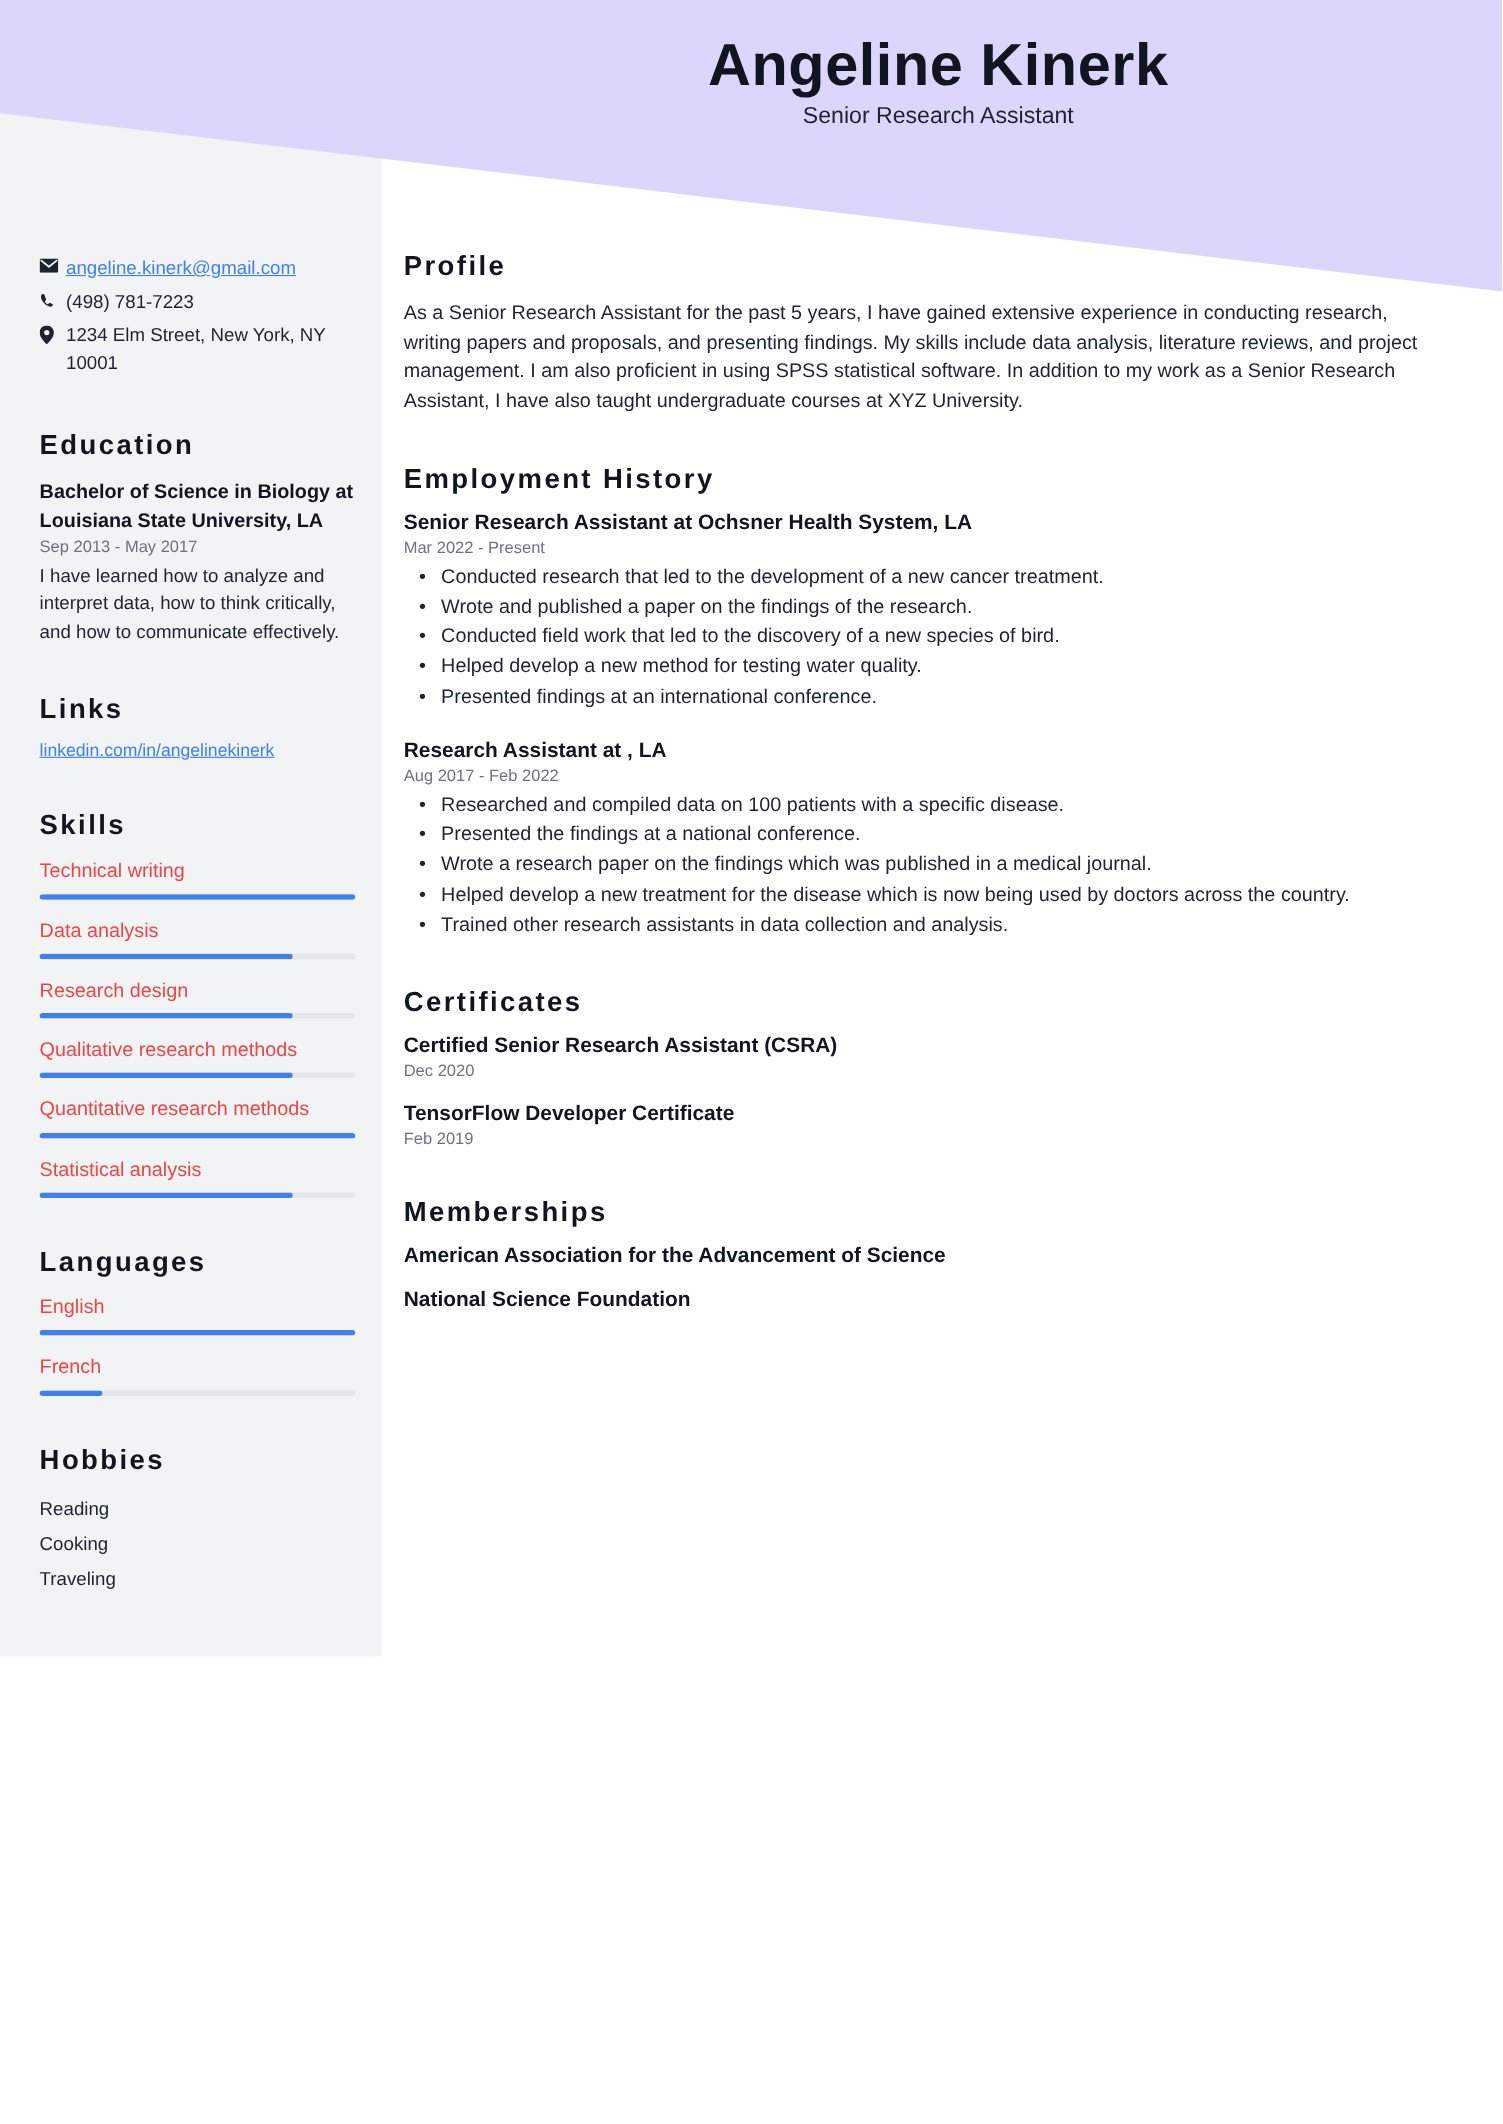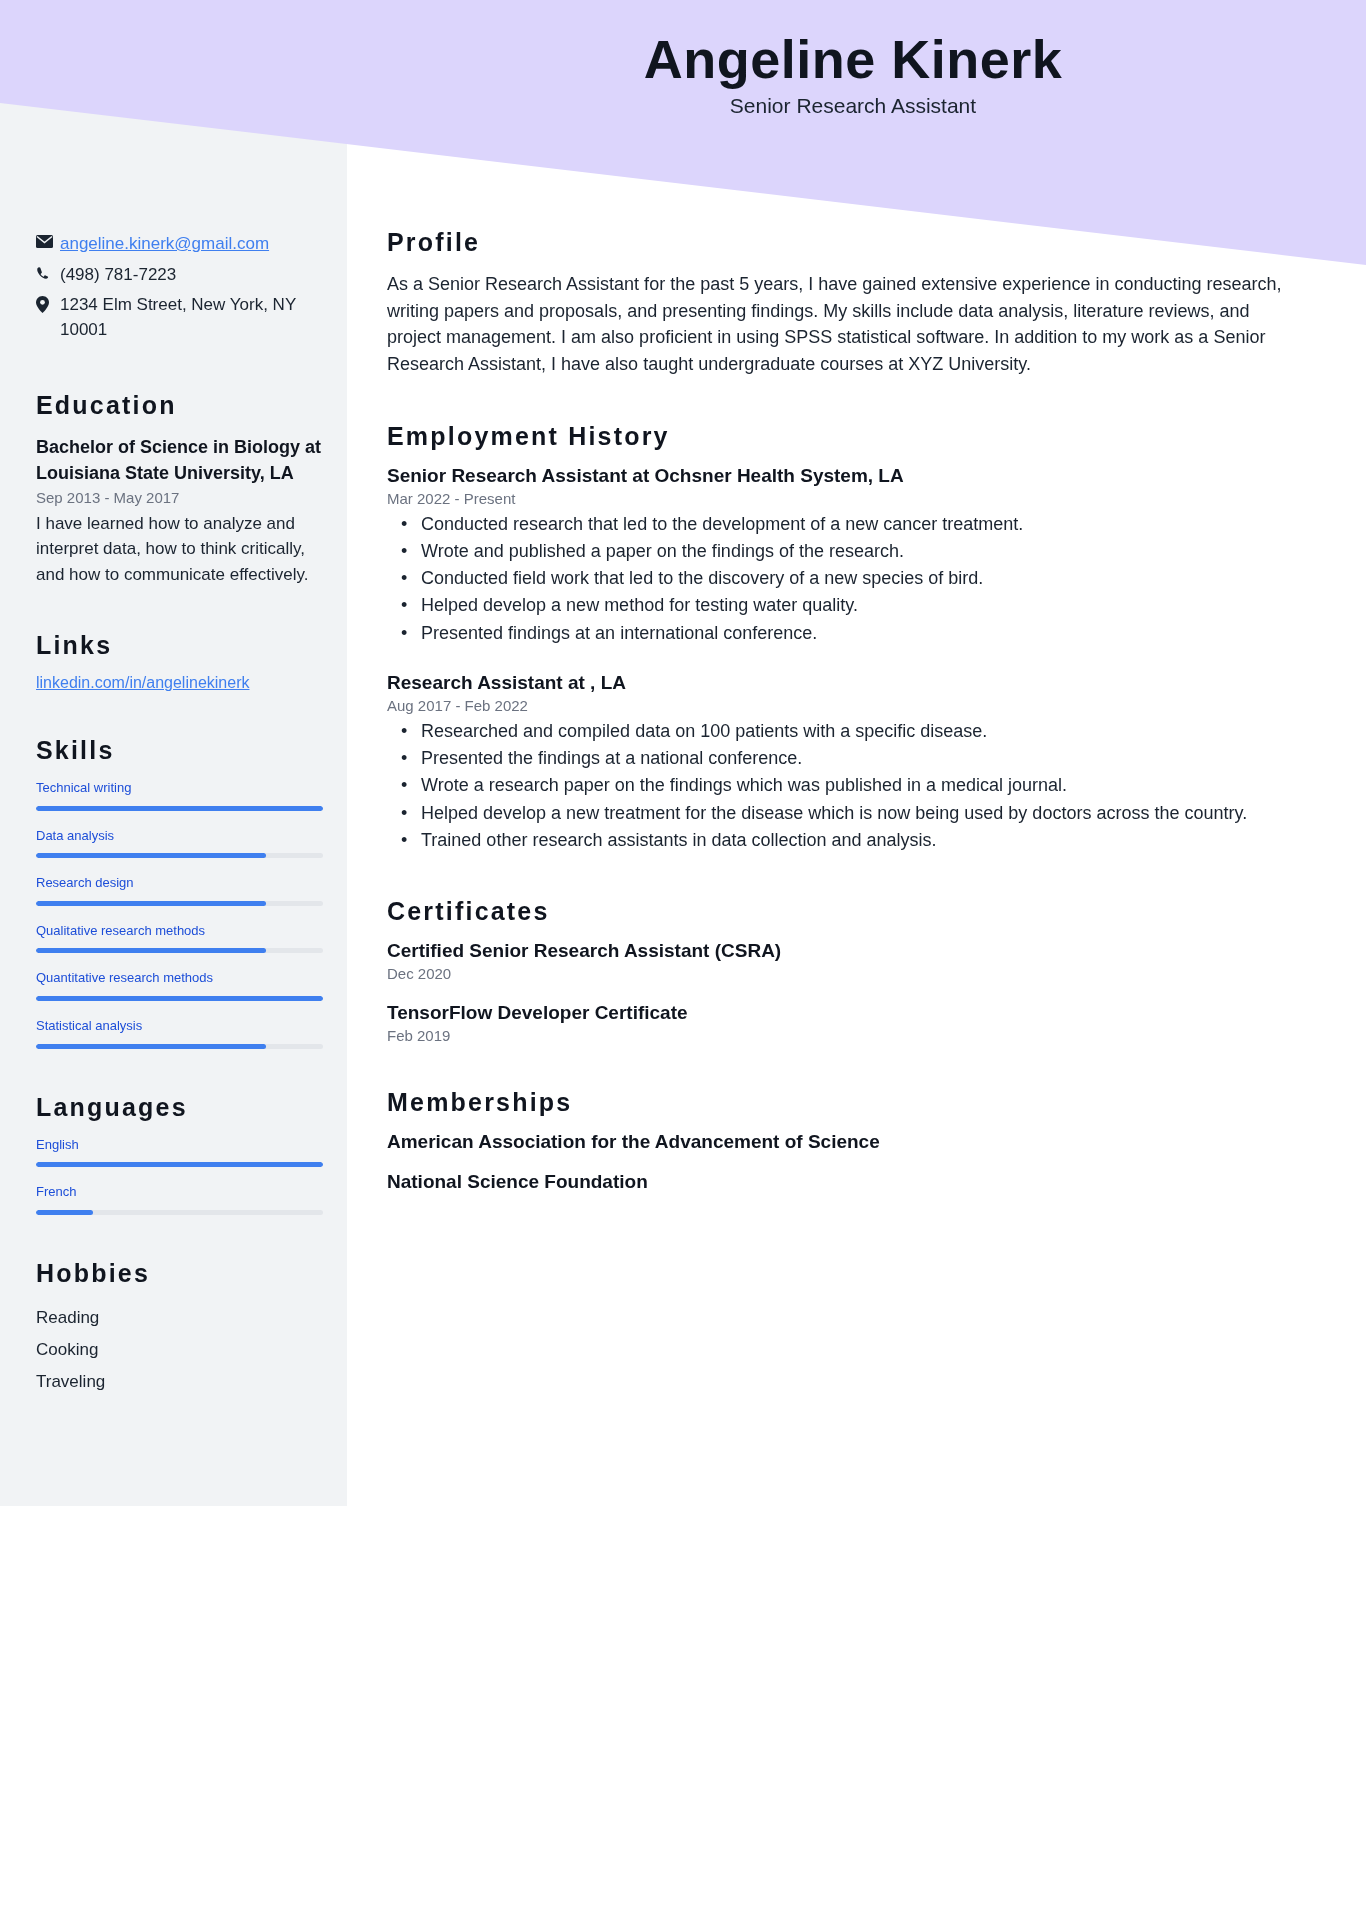--- a/index.html
+++ b/index.html
@@ -143,22 +143,22 @@
   .block {
     margin-bottom: 44px;
   }
   .block-links { margin-bottom: 44px; }
 
   
   .meter-item {
     margin-bottom: 16px;
   }
   .meter-label {
-    font-size: 13px;
-    color: #1d4ed8;
+    font-size: 18px;
+    color: #ef4444;
     line-height: 1.35;
     margin-bottom: 9px;
   }
   .meter-track {
     height: 5px;
     background: #e3e6ea;
     border-radius: 3px;
     overflow: hidden;
   }
   .meter-fill {
@@ -173,21 +173,21 @@
     color: #1b2430;
   }
 
   
   .main {
     position: absolute;
     left: 347px;
     top: 0;
     width: 1019px;
     z-index: 5;
-    padding: 228px 60px 0 40px;
+    padding: 228px 60px 0 20px;
     box-sizing: border-box;
   }
 
   .main-heading {
     font-size: 25px;
     font-weight: bold;
     letter-spacing: 2.2px;
     color: #10151f;
     margin: 0 0 14px 0;
   }

